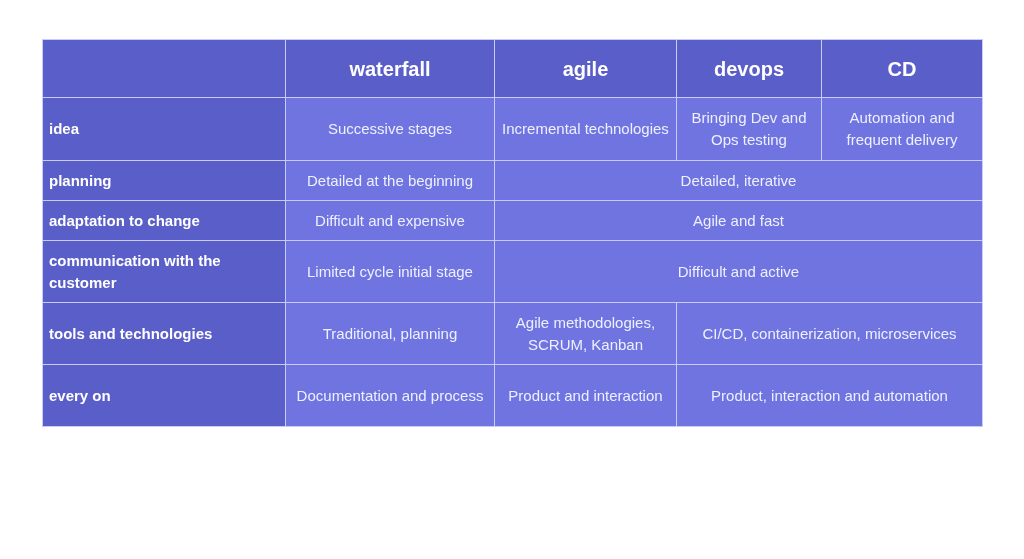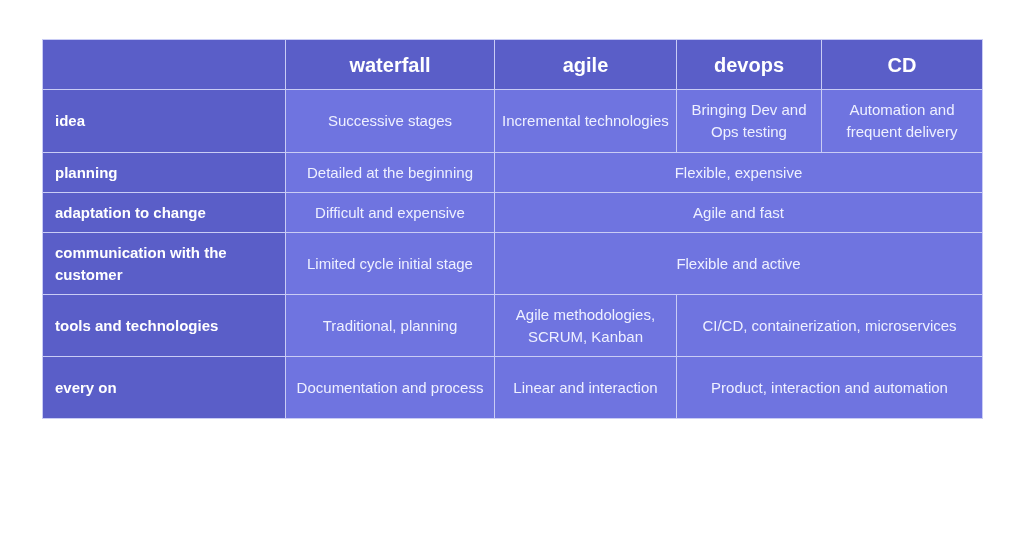--- a/index.html
+++ b/index.html
@@ -31,73 +31,73 @@
     font-weight: bold;
     color: #ffffff;
   }
   .tbl th.corner { background: #5a5ec8; }
   .tbl th.rowhead {
     background: #5a5ec8;
     text-align: left;
     font-weight: bold;
     font-size: 15px;
     color: #ffffff;
-    padding-left: 12px;
+    padding-left: 6px;
   }
   .tbl td.cell { background: #6f74e0; }
 </style>
 </head>
 <body>
 
 <table class="tbl">
   <colgroup>
     <col style="width:243px">
     <col style="width:209px">
     <col style="width:182px">
     <col style="width:145px">
     <col style="width:161px">
   </colgroup>
   <thead>
-    <tr style="height:50px">
+    <tr style="height:58px">
       <th class="corner"></th>
       <th class="colhead">waterfall</th>
       <th class="colhead">agile</th>
       <th class="colhead">devops</th>
       <th class="colhead">CD</th>
     </tr>
   </thead>
   <tbody>
     <tr style="height:63px">
       <th class="rowhead">idea</th>
       <td class="cell">Successive stages</td>
       <td class="cell">Incremental technologies</td>
       <td class="cell">Bringing Dev and Ops testing</td>
       <td class="cell">Automation and frequent delivery</td>
     </tr>
     <tr style="height:40px">
       <th class="rowhead">planning</th>
       <td class="cell">Detailed at the beginning</td>
-      <td class="cell" colspan="3">Flexible, expensive</td>
+      <td class="cell" colspan="3">Detailed, iterative</td>
     </tr>
     <tr style="height:40px">
       <th class="rowhead">adaptation to change</th>
       <td class="cell">Difficult and expensive</td>
       <td class="cell" colspan="3">Agile and fast</td>
     </tr>
     <tr style="height:62px">
       <th class="rowhead">communication with the customer</th>
       <td class="cell">Limited cycle initial stage</td>
-      <td class="cell" colspan="3">Flexible and active</td>
+      <td class="cell" colspan="3">Difficult and active</td>
     </tr>
     <tr style="height:62px">
       <th class="rowhead">tools and technologies</th>
       <td class="cell">Traditional, planning</td>
       <td class="cell">Agile methodologies, SCRUM, Kanban</td>
       <td class="cell" colspan="2">CI/CD, containerization, microservices</td>
     </tr>
     <tr style="height:62px">
       <th class="rowhead">every on</th>
       <td class="cell">Documentation and process</td>
-      <td class="cell">Linear and interaction</td>
+      <td class="cell">Product and interaction</td>
       <td class="cell" colspan="2">Product, interaction and automation</td>
     </tr>
   </tbody>
 </table>
 
 </body></html>

